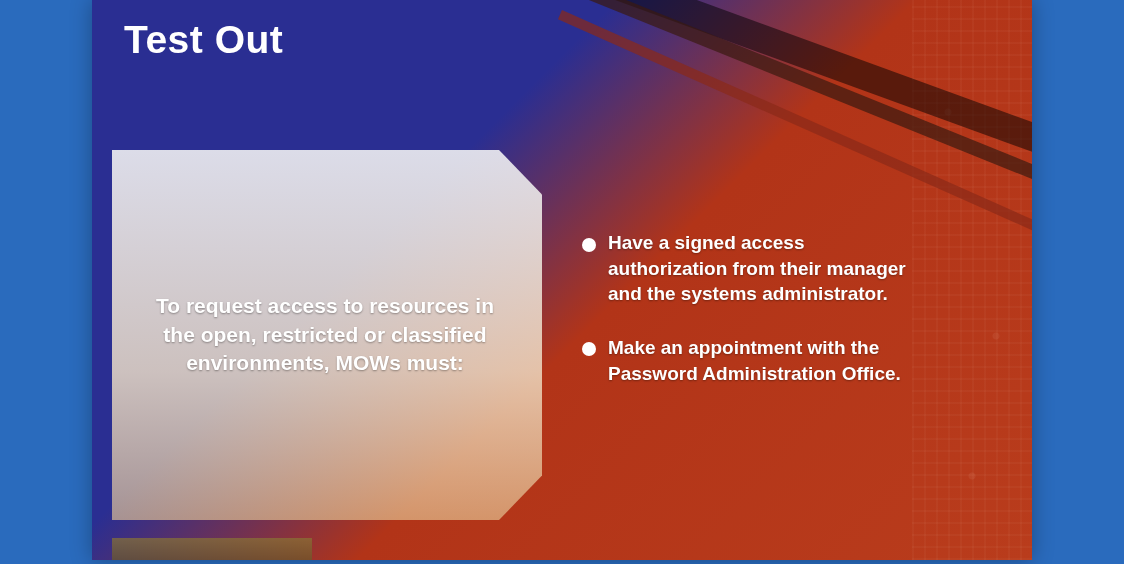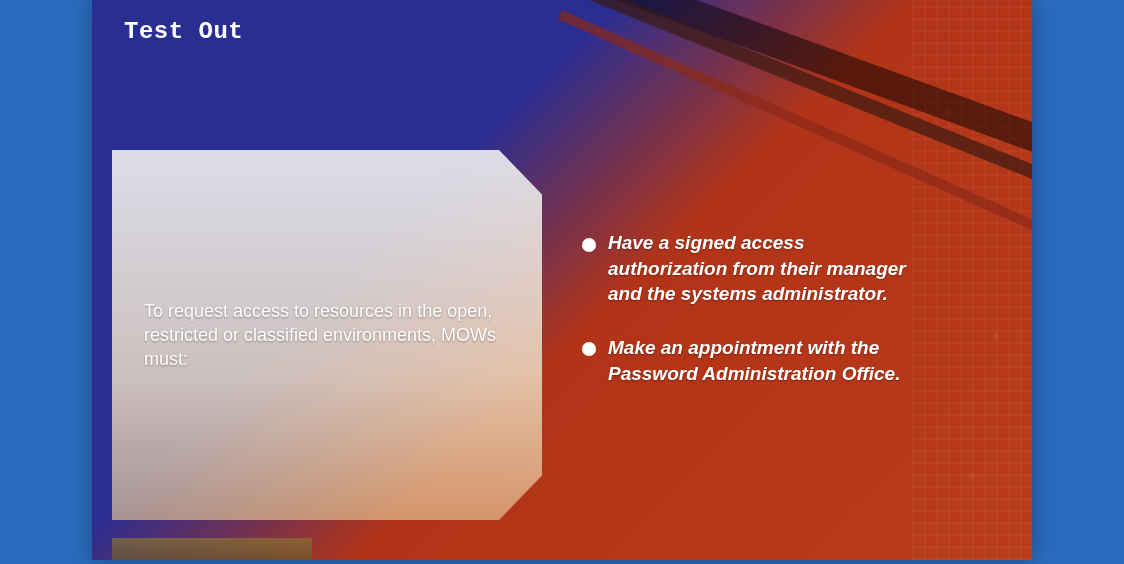--- a/index.html
+++ b/index.html
@@ -33,52 +33,52 @@
   
   .stripe { position: absolute; transform-origin: top left; }
   .stripe.s1 { top: -60px; left: 440px; width: 600px; height: 28px; background: #000; transform: rotate(20deg); opacity: 0.5; }
   .stripe.s2 { top: -30px; left: 460px; width: 600px; height: 14px; background: #3a1a10; transform: rotate(22deg); opacity: 0.7; }
   .stripe.s3 { top: 10px;  left: 470px; width: 600px; height: 10px; background: #8a2a18; transform: rotate(24deg); opacity: 0.7; }
 
   .title {
     position: absolute;
     top: 18px; left: 32px;
     color: #fff;
-    font-size: 24px;
+    font-size: 39px;
     font-weight: 800;
     letter-spacing: 0.5px;
-    font-family: Liberation Mono, monospace;
+    font-family: Liberation Sans, sans-serif;
   }
 
   .panel {
     position: absolute;
     top: 150px; left: 20px;
     width: 430px; height: 370px;
     background: linear-gradient(180deg, rgba(235,235,240,0.92) 0%, rgba(240,225,200,0.82) 60%, rgba(230,200,150,0.65) 100%);
     clip-path: polygon(0% 0%, 90% 0%, 100% 12%, 100% 88%, 90% 100%, 0% 100%);
     display: flex; align-items: center;
     padding: 0 36px 0 32px;
   }
   .panel p {
     color: #fff;
-    font-size: 18px;
-    font-weight: 400;
+    font-size: 21px;
+    font-weight: 700;
     line-height: 1.35;
     text-shadow: 0 1px 2px rgba(0,0,0,0.35);
     font-family: "Arial", sans-serif;
+    text-align: center;
   }
 
   .bullets {
     position: absolute;
     top: 230px; left: 490px; right: 120px;
     color: #fff;
     font-size: 19px;
     font-weight: 600;
     line-height: 1.35;
-    font-style: italic;
   }
   .bullets li {
     list-style: none;
     position: relative;
     padding-left: 26px;
     margin-bottom: 28px;
     text-shadow: 0 1px 2px rgba(0,0,0,0.35);
   }
   .bullets li::before {
     content: "";

